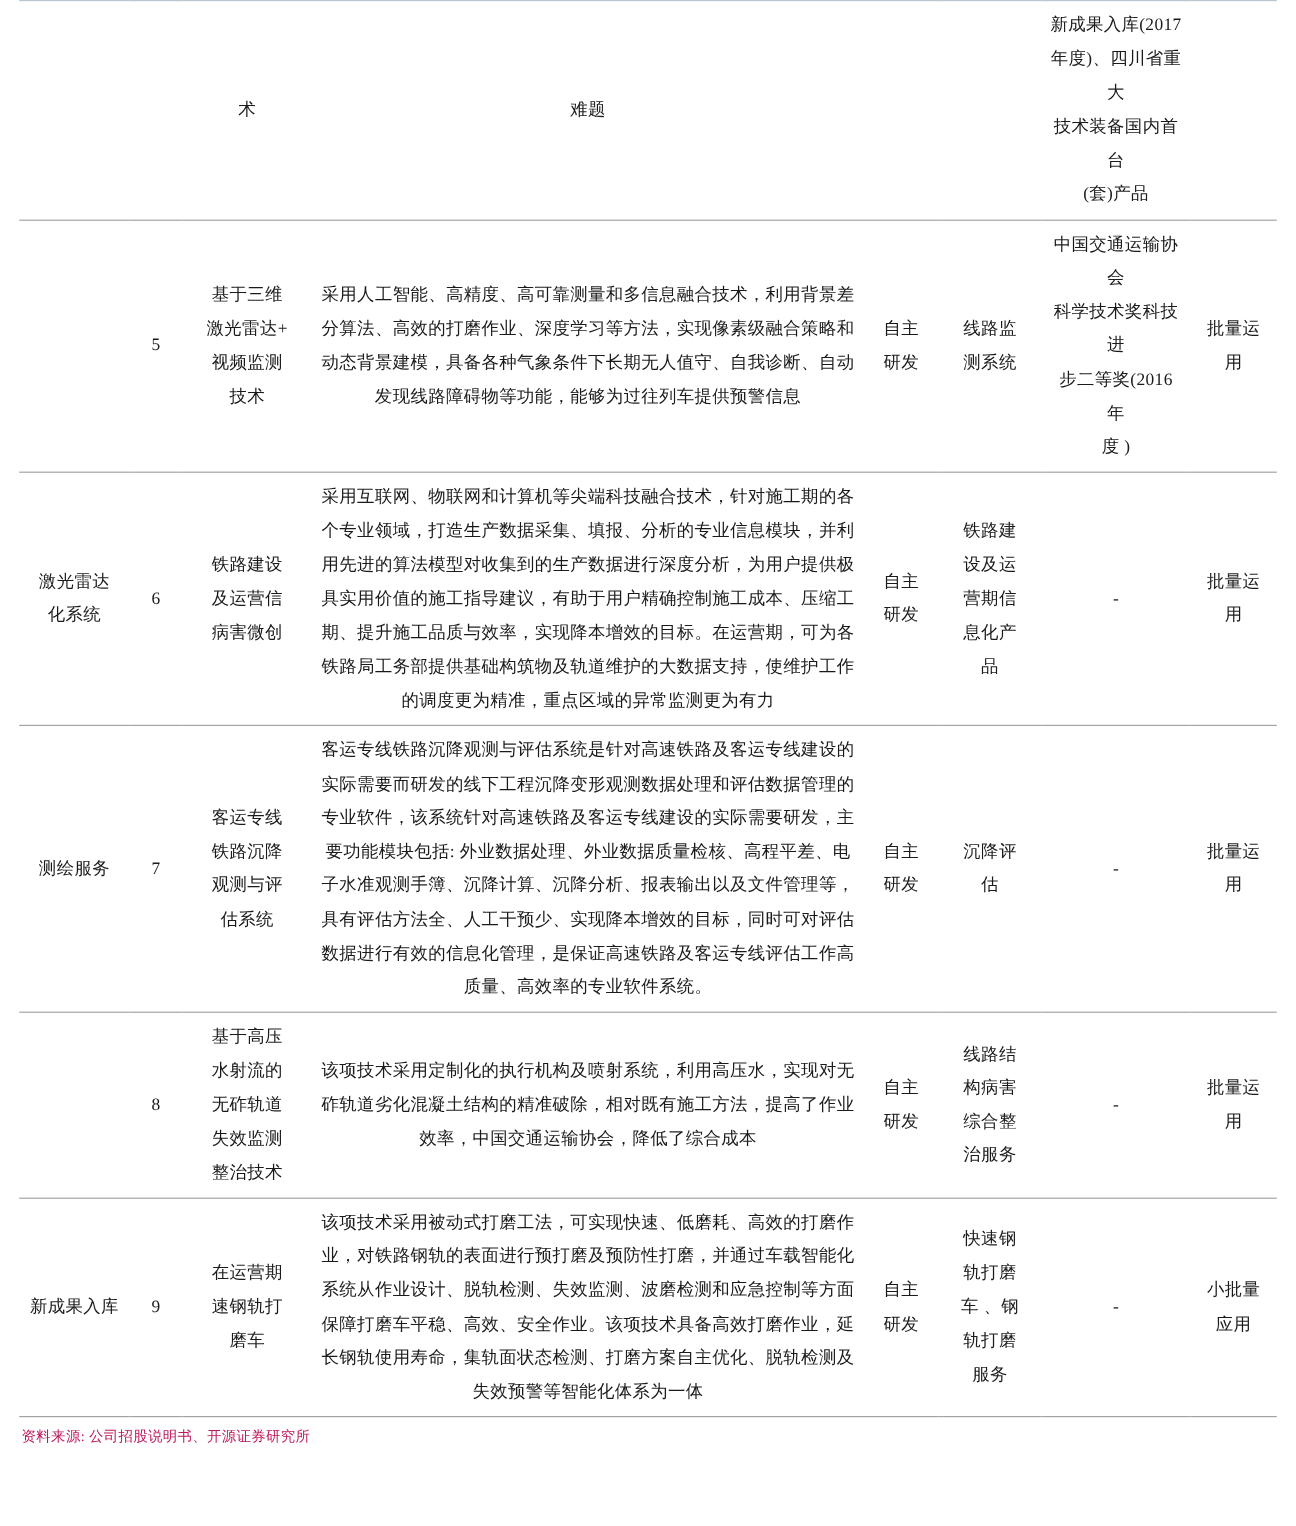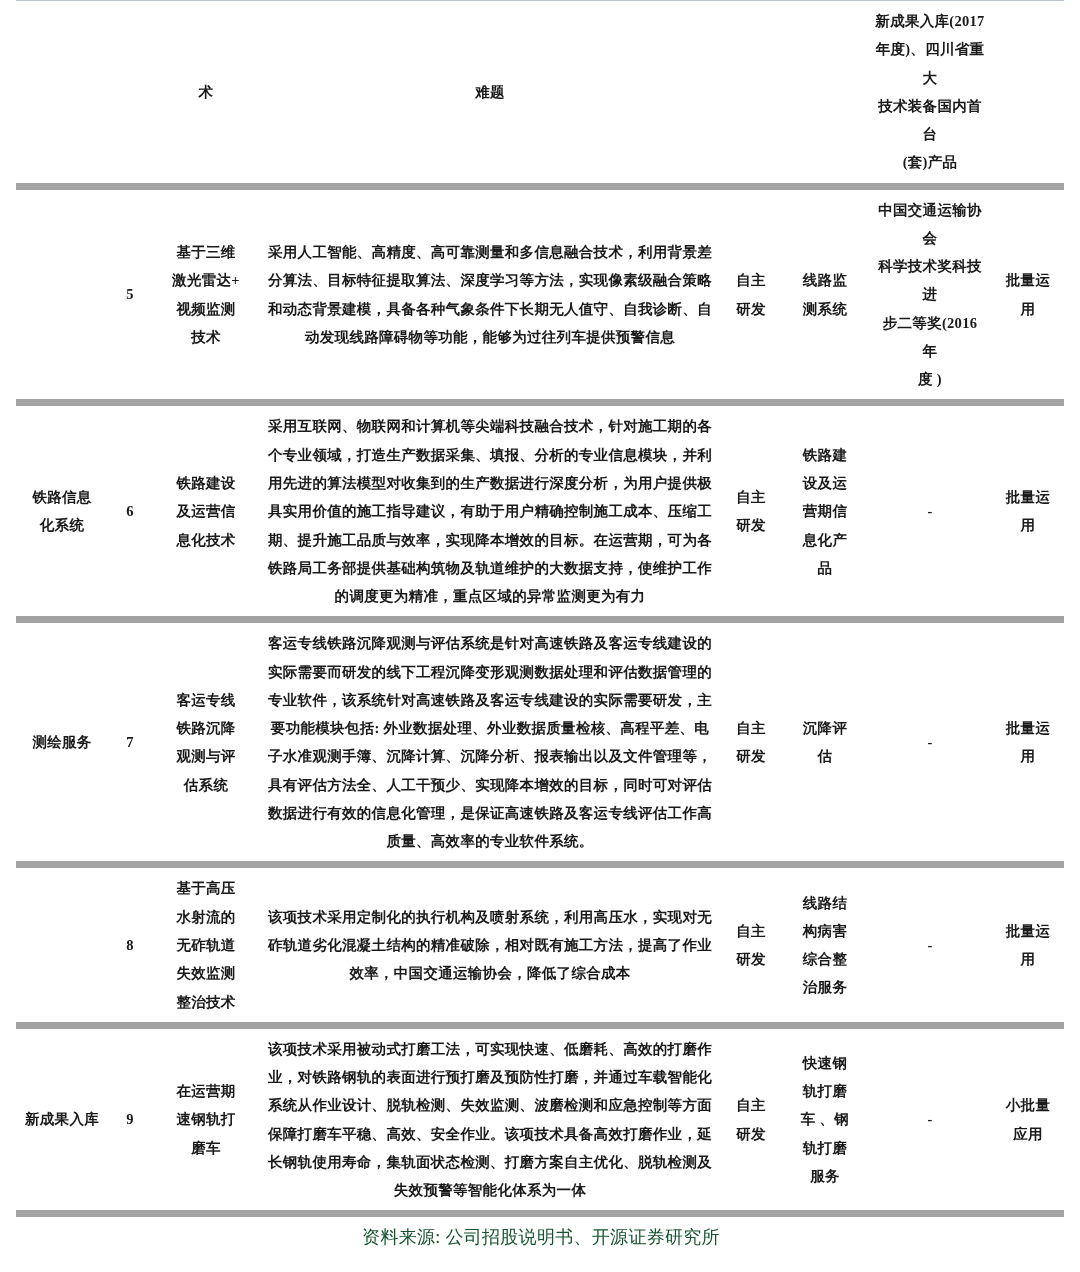--- a/index.html
+++ b/index.html
@@ -23,51 +23,49 @@
   }
   table.doc-table {
     width: 1048px;
     border-collapse: collapse;
     table-layout: fixed;
     font-size: 14.5px;
     line-height: 1.95;
   }
   table.doc-table td {
     border-top: 1px solid #b9c6d2;
-    border-bottom: 7px solid #a3a3a3;
+    border-bottom: 1px solid #a3a3a3;
     vertical-align: middle;
     padding: 6px 6px;
     text-align: center;
     letter-spacing: 0.3px;
-    font-weight: bold;
   }
   td.col-cat      { width: 92px; }
   td.col-no       { width: 44px; }
   td.col-tech     { width: 108px; }
   td.col-problem  { width: 460px; text-align: justify; text-align-last: center; padding-left: 14px; padding-right: 14px; }
   td.col-mode     { width: 62px; }
   td.col-product  { width: 86px; }
   td.col-honor    { width: 124px; }
   td.col-stage    { width: 72px; }
   .head-cont td {
     border-top: none;
     border-bottom: none;
     padding-top: 0;
   }
   .justify-block {
     text-align: justify;
     text-align-last: center;
   }
   .footnote {
     margin-top: 8px;
-    font-size: 18px;
+    font-size: 12px;
     letter-spacing: 0.3px;
-    color: #14532d;
+    color: #be185d;
     padding-left: 2px;
-    text-align: center;
   }
   .cell-text { white-space: pre-line; }
 </style>
 </head>
 <body>
 
 <div class="page">
 
   <table class="doc-table">
     <colgroup>
@@ -96,40 +94,40 @@
         <td class="col-stage"></td>
       </tr>
 
       <tr>
         <td class="col-cat cell-text"></td>
         <td class="col-no cell-text">5</td>
         <td class="col-tech cell-text">基于三维
 激光雷达+
 视频监测
 技术</td>
-        <td class="col-problem justify-block">采用人工智能、高精度、高可靠测量和多信息融合技术，利用背景差分算法、目标特征提取算法、深度学习等方法，实现像素级融合策略和动态背景建模，具备各种气象条件下长期无人值守、自我诊断、自动发现线路障碍物等功能，能够为过往列车提供预警信息</td>
+        <td class="col-problem justify-block">采用人工智能、高精度、高可靠测量和多信息融合技术，利用背景差分算法、高效的打磨作业、深度学习等方法，实现像素级融合策略和动态背景建模，具备各种气象条件下长期无人值守、自我诊断、自动发现线路障碍物等功能，能够为过往列车提供预警信息</td>
         <td class="col-mode cell-text">自主
 研发</td>
         <td class="col-product cell-text">线路监
 测系统</td>
         <td class="col-honor cell-text">中国交通运输协会
 科学技术奖科技进
 步二等奖(2016 年
 度 )</td>
         <td class="col-stage cell-text">批量运
 用</td>
       </tr>
 
       <tr>
-        <td class="col-cat cell-text">铁路信息
+        <td class="col-cat cell-text">激光雷达
 化系统</td>
         <td class="col-no cell-text">6</td>
         <td class="col-tech cell-text">铁路建设
 及运营信
-息化技术</td>
+病害微创</td>
         <td class="col-problem justify-block">采用互联网、物联网和计算机等尖端科技融合技术，针对施工期的各个专业领域，打造生产数据采集、填报、分析的专业信息模块，并利用先进的算法模型对收集到的生产数据进行深度分析，为用户提供极具实用价值的施工指导建议，有助于用户精确控制施工成本、压缩工期、提升施工品质与效率，实现降本增效的目标。在运营期，可为各铁路局工务部提供基础构筑物及轨道维护的大数据支持，使维护工作的调度更为精准，重点区域的异常监测更为有力</td>
         <td class="col-mode cell-text">自主
 研发</td>
         <td class="col-product cell-text">铁路建
 设及运
 营期信
 息化产
 品</td>
         <td class="col-honor cell-text">-</td>
         <td class="col-stage cell-text">批量运

